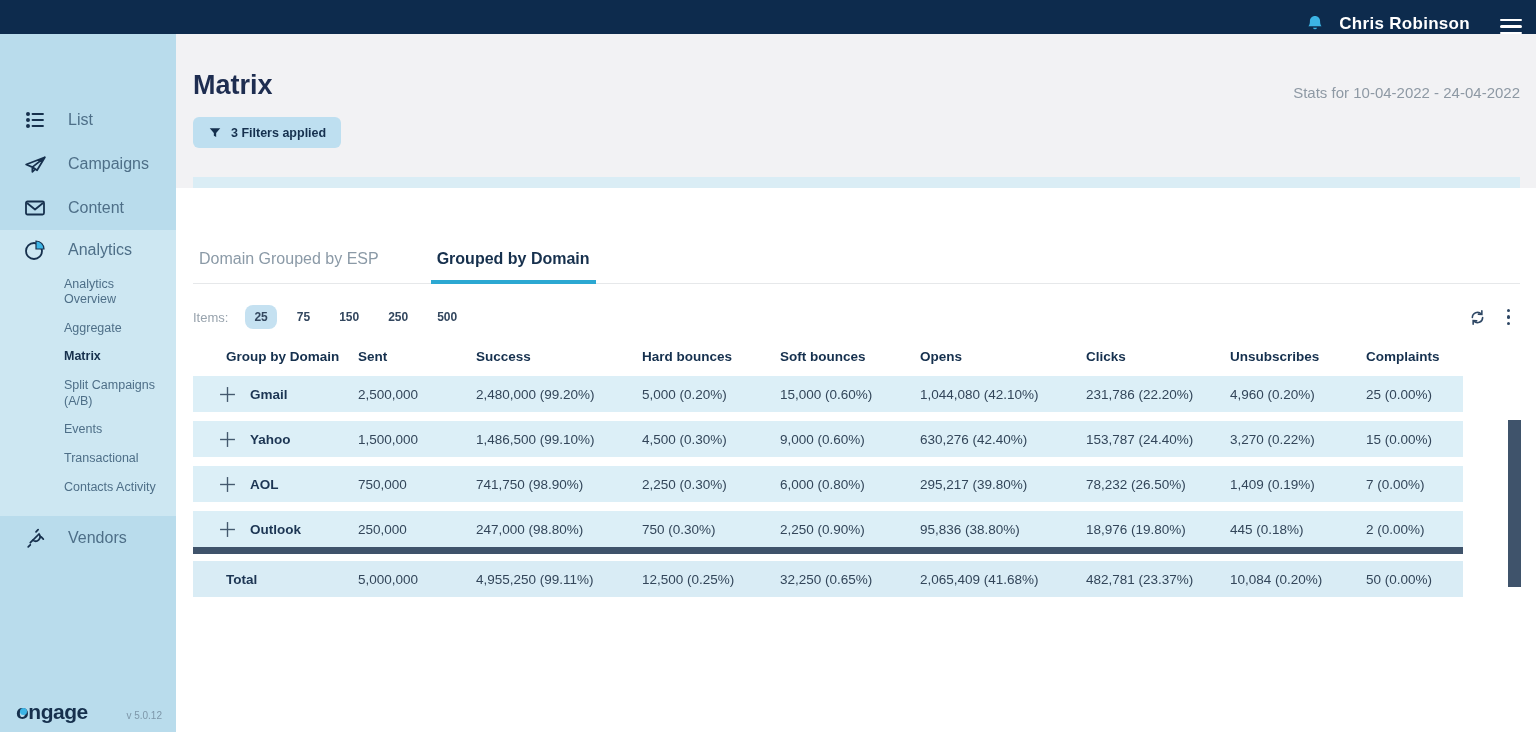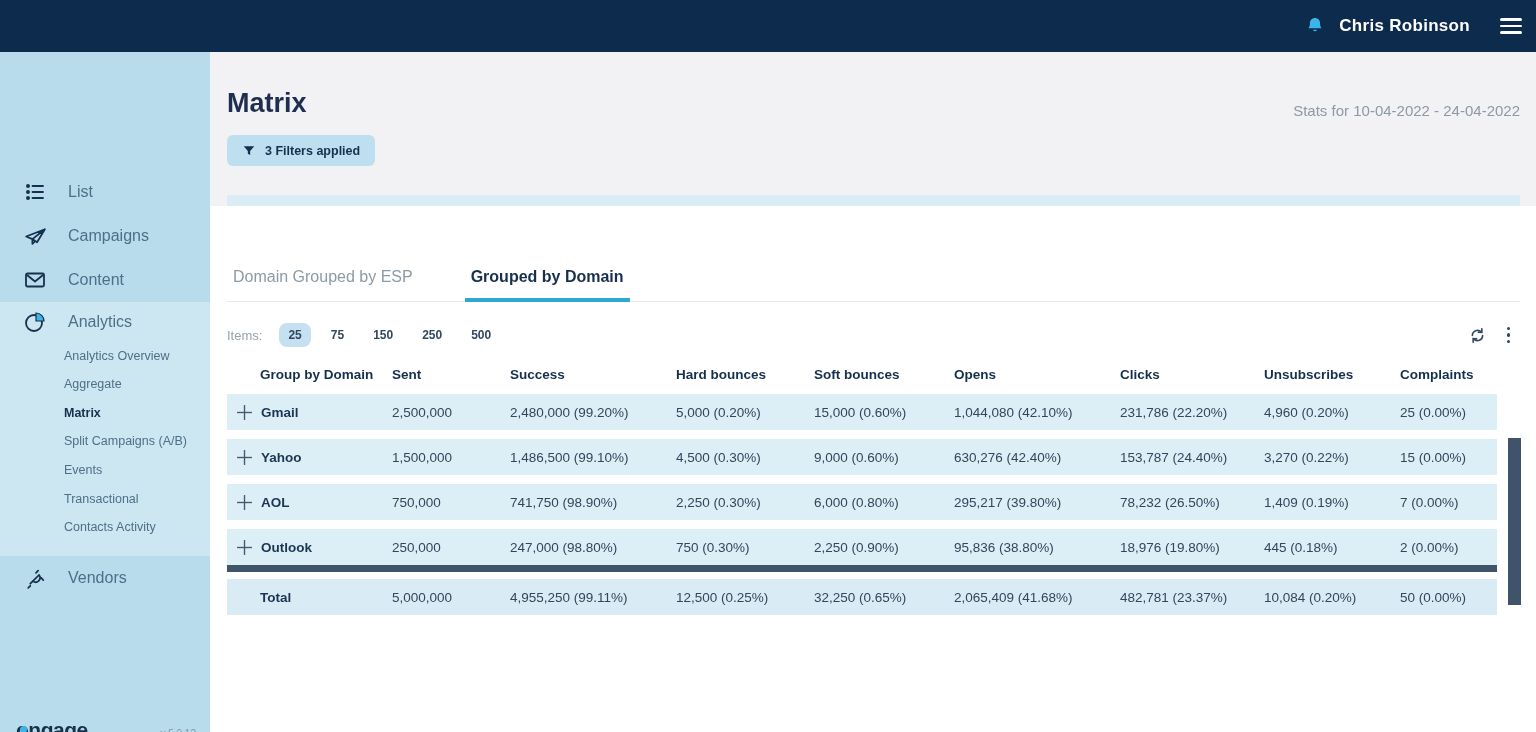--- a/index.html
+++ b/index.html
@@ -1,32 +1,32 @@
 <!DOCTYPE html>
 <html style="--topbar: #0d2b4d; --accent: #3cb4e5; --sidebar: #b9dcec; --rowbg: #dceff7;"><head>
 <meta charset="utf-8">
 <style>
   * { margin:0; padding:0; box-sizing:border-box; }
   html,body { width:1536px; height:732px; overflow:hidden;
     font-family:"Liberation Sans", sans-serif; background:#f2f2f4; }
 
   
-  .topbar { height:52px; background:var(--topbar,#0d2b4d); display:flex;
-    align-items:center; justify-content:flex-end; padding:0 14px; gap:14px; }
+  .topbar { height:34px; background:var(--topbar,#0d2b4d); display:flex;
+    align-items:flex-end; justify-content:flex-end; padding:0 14px; gap:14px; }
   .topbar .user { color:#ffffff; font-size:17px; font-weight:700; letter-spacing:.3px; }
   .bell { display:flex; align-items:center; }
   .burger { display:flex; flex-direction:column; gap:4px; cursor:pointer; margin-left:16px; }
   .burger span { width:22px; height:2.5px; background:#fff; border-radius:2px; }
 
   
   .shell { display:flex; height:698px; }
 
   
-  .sidebar { width:210px; background:var(--sidebar,#b9dcec); position:relative;
-    flex-shrink:0; padding-top:118px; }
+  .sidebar { width:176px; background:var(--sidebar,#b9dcec); position:relative;
+    flex-shrink:0; padding-top:64px; }
   .nav-item { height:44px; display:flex; align-items:center; padding-left:22px; gap:20px;
     cursor:pointer; }
   .nav-icon { width:26px; display:flex; justify-content:center; }
   .nav-label { color:#4e6f88; font-size:16px; }
   .expanded-group { background:#cde7f2; padding-bottom:14px; }
   .expanded-group .nav-item { height:40px; }
   .subnav { padding-left:64px; padding-right:14px; }
   .subnav-item { font-size:12.5px; color:#4e6f88; padding:6.5px 0; line-height:1.25;
     cursor:pointer; }
   .subnav-item.active { color:#16304d; font-weight:700; }
@@ -69,21 +69,21 @@
 
   
   .table { margin:20px 0 0 17px; width:1270px; }
   .tgrid { display:grid;
     grid-template-columns:165px 118px 166px 138px 140px 166px 144px 136px 97px; }
   .thead { font-size:13.5px; font-weight:700; color:#15304e; margin-bottom:12px; }
   .thead .c0 { padding-left:33px; }
   .trow { height:36px; align-items:center; background:var(--rowbg,#dceff7);
     margin-bottom:9px; font-size:13.5px; color:#33465a; }
   .trow:nth-of-type(5) { margin-bottom:0; }
-  .cell-domain { display:flex; align-items:center; gap:8px; padding-left:9px; }
+  .cell-domain { display:flex; align-items:center; gap:14px; padding-left:26px; }
   .domain-name { font-weight:700; color:#1c3553; }
   .plus-btn { display:flex; cursor:pointer; }
   .hscrollbar { width:1270px; height:7px; background:#3f536b; margin-left:17px; }
   .total-row { height:36px; align-items:center; background:#d9ecf5; margin-top:7px;
     font-size:13.5px; color:#33465a; }
   .total-label { font-weight:700; color:#1c3553; padding-left:33px; }
   .vscrollbar { position:absolute; right:15px; top:232px; width:13px; height:167px;
     background:#3f536b; }
 
   svg { display:block; }

